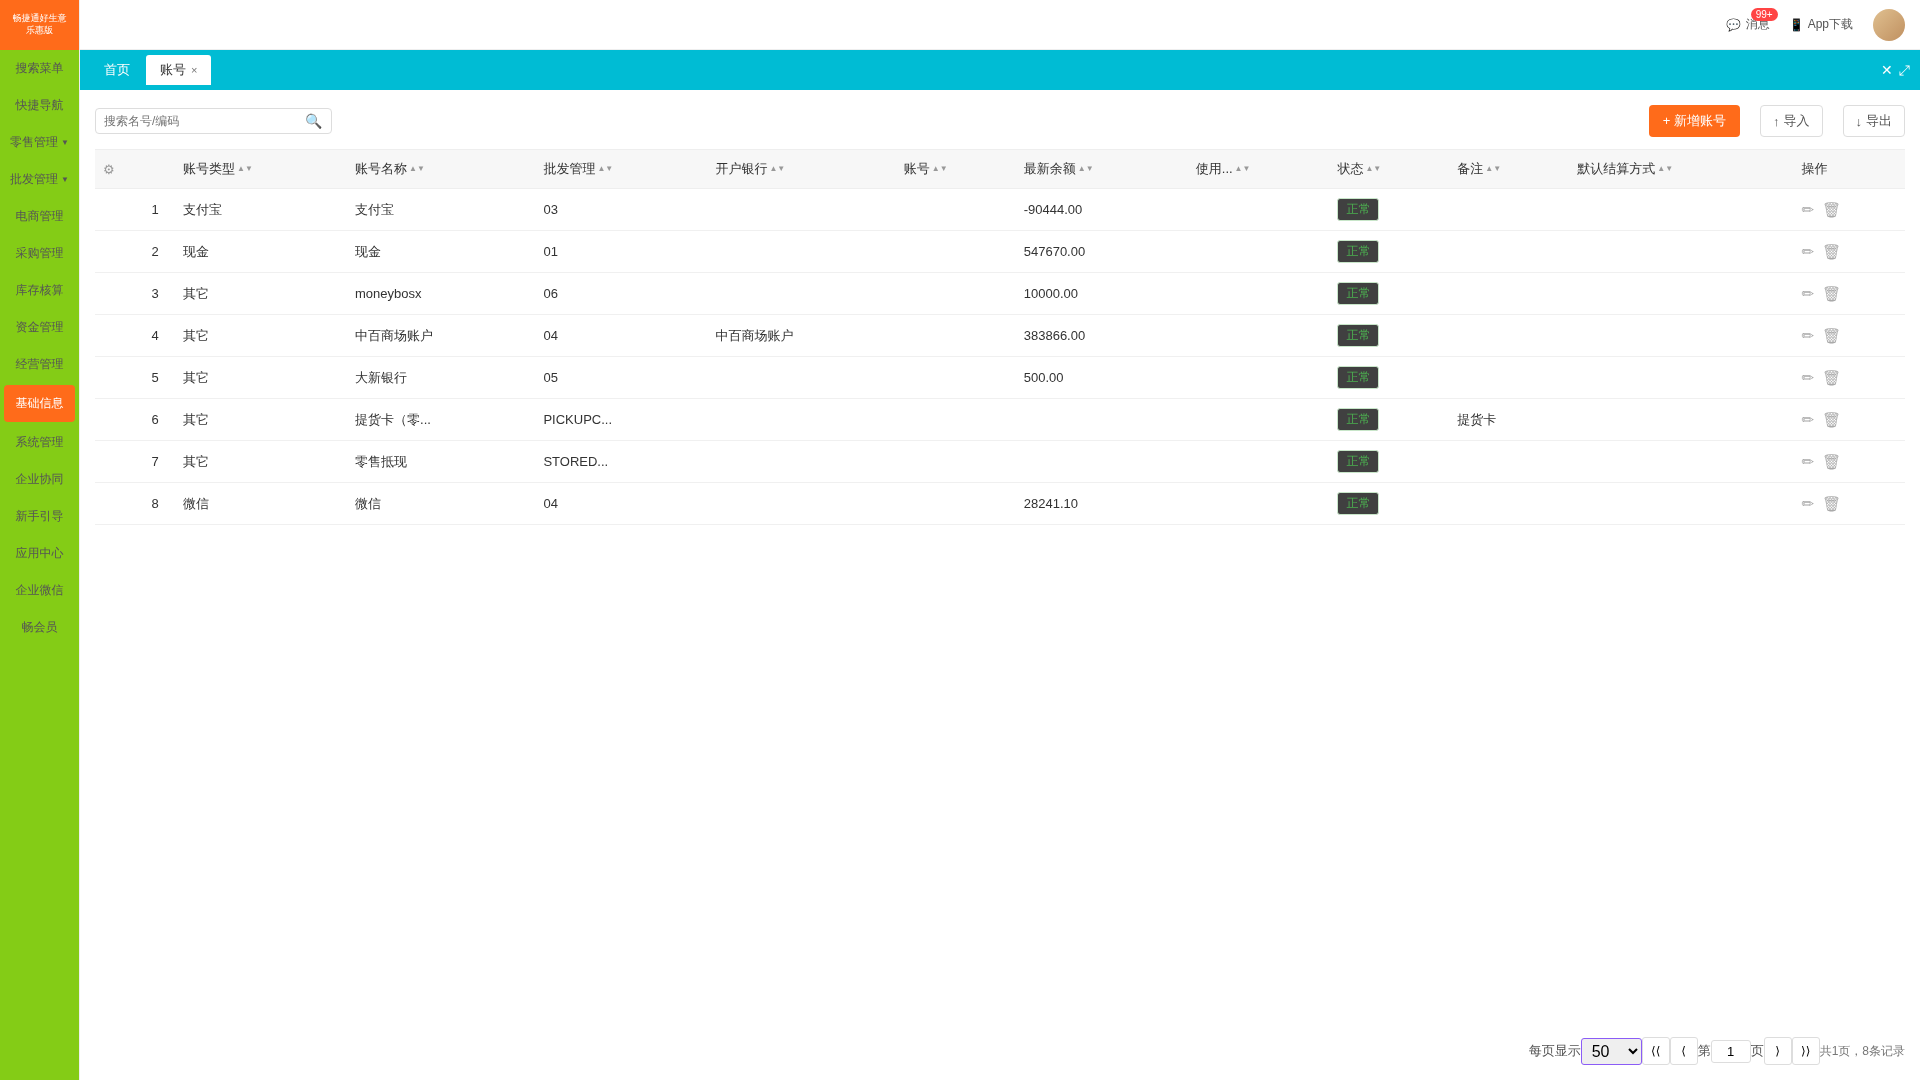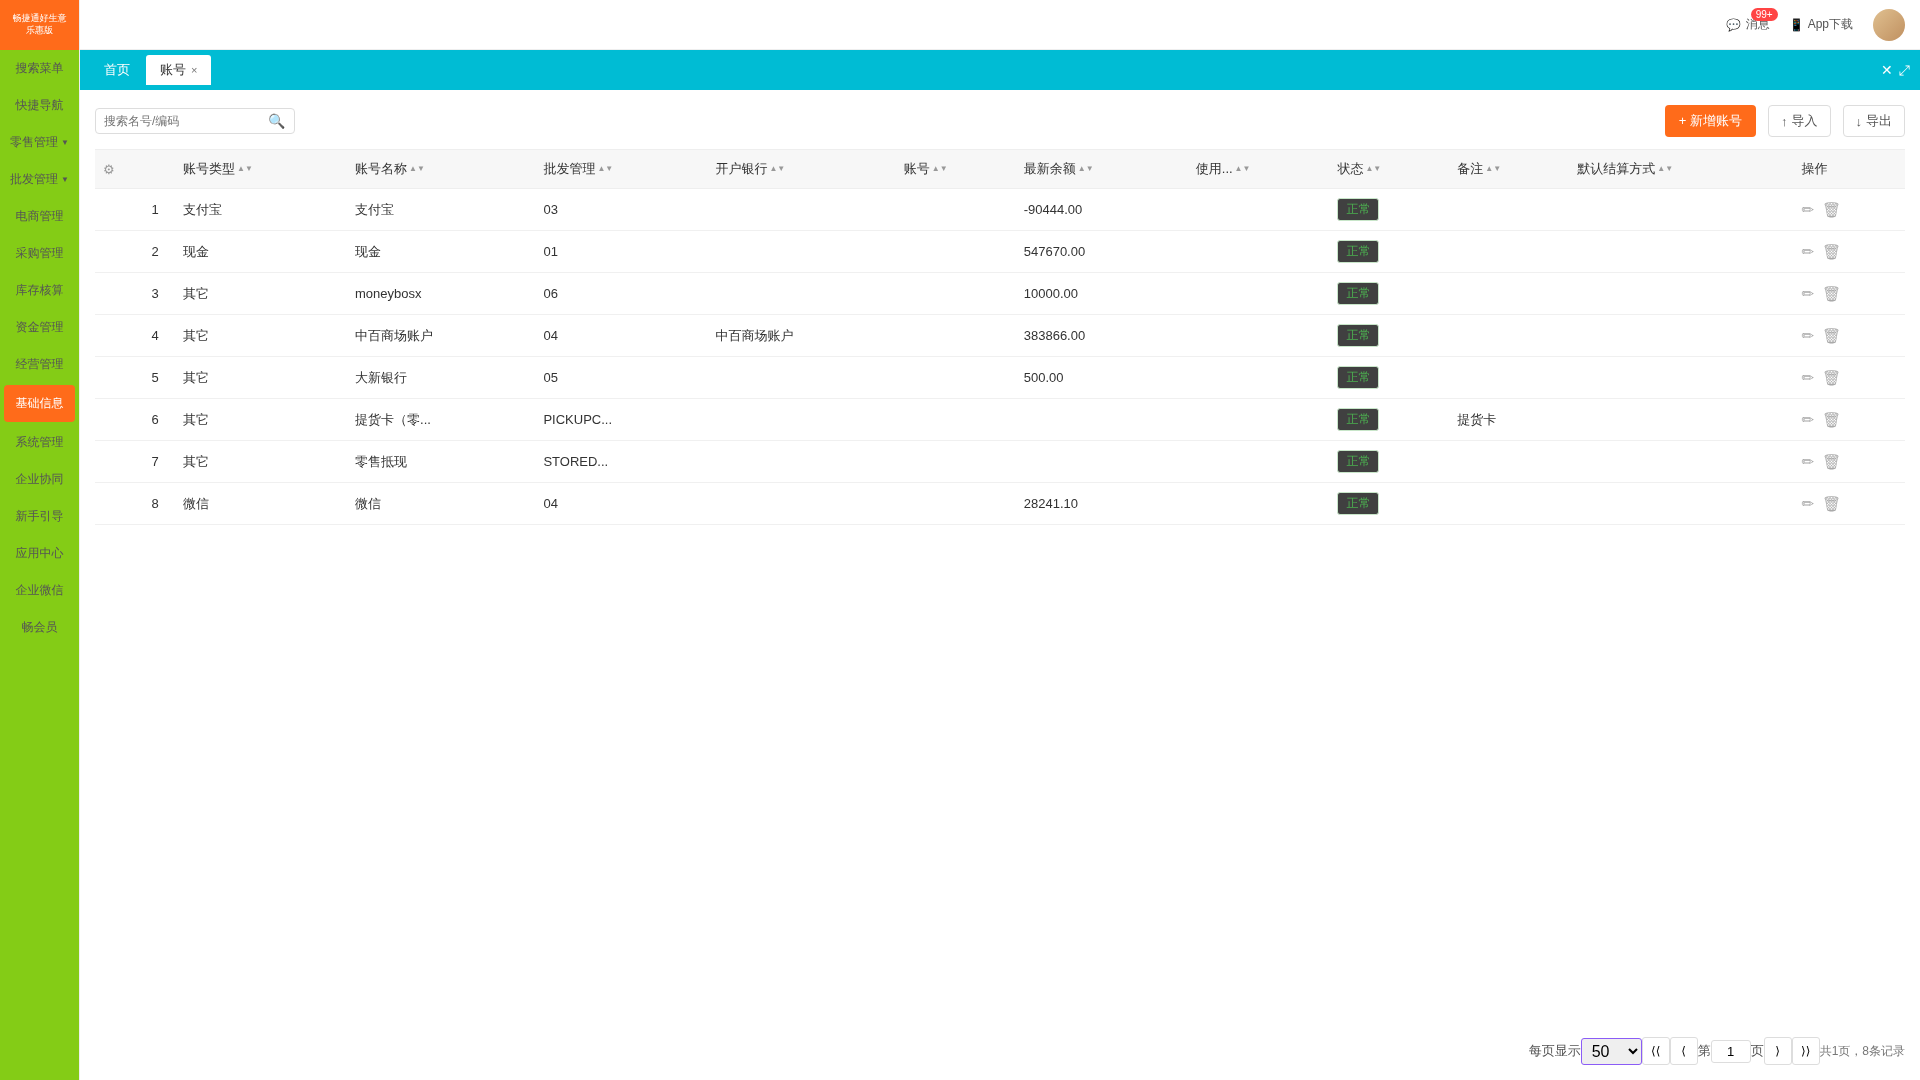--- a/index.html
+++ b/index.html
@@ -31,24 +31,24 @@
     .tab.active { background: #fff; color: #333; }
     .tab-home { font-weight: normal; }
     .tab-close { font-size: 11px; cursor: pointer; color: #777; }
     .tab-expand { margin-left: auto; color: #fff; font-size: 16px; cursor: pointer; display: flex; gap: 6px; }
 
     
     .content { flex: 1; background: #fff; padding: 15px; overflow-y: auto; display: flex; flex-direction: column; }
 
     
     .toolbar { display: flex; align-items: center; justify-content: space-between; margin-bottom: 12px; }
-    .search-box { display: flex; align-items: center; border: 1px solid #ddd; border-radius: 4px; padding: 4px 8px; gap: 5px; width: 200px; background: #fff; }
+    .search-box { display: flex; align-items: center; border: 1px solid #ddd; border-radius: 4px; padding: 4px 8px; gap: 5px; width: 237px; background: #fff; }
     .search-box input { border: none; outline: none; font-size: 12px; width: 100%; color: #999; }
     .search-icon { color: #999; font-size: 14px; }
-    .toolbar-right { display: flex; gap: 12px; }
+    .toolbar-right { display: flex; gap: 20px; }
     .btn-add { background: #ff6b1a; color: #fff; border: none; border-radius: 4px; padding: 6px 14px; font-size: 13px; cursor: pointer; display: flex; align-items: center; gap: 4px; }
     .btn-outline { background: #fff; color: #555; border: 1px solid #ddd; border-radius: 4px; padding: 6px 12px; font-size: 13px; cursor: pointer; display: flex; align-items: center; gap: 4px; }
 
     
     .data-table { width: 100%; border-collapse: collapse; font-size: 13px; }
     .data-table thead tr { background: #f7f7f7; }
     .data-table th { padding: 10px 8px; text-align: left; color: #333; font-weight: normal; border-bottom: 1px solid #eee; border-top: 1px solid #eee; white-space: nowrap; font-size: 13px; }
     .data-table th .col-sort { display: flex; align-items: center; gap: 2px; text-align: right; }
     .sort-arrows { display: flex; flex-direction: column; font-size: 8px; line-height: 1; color: #999; }
     .data-table td { padding: 9px 8px; border-bottom: 1px solid #f0f0f0; color: #333; }

